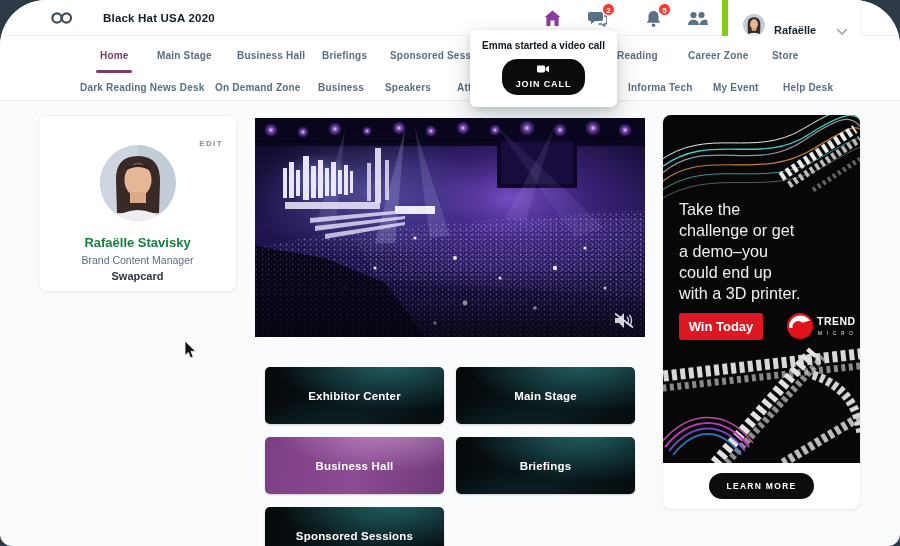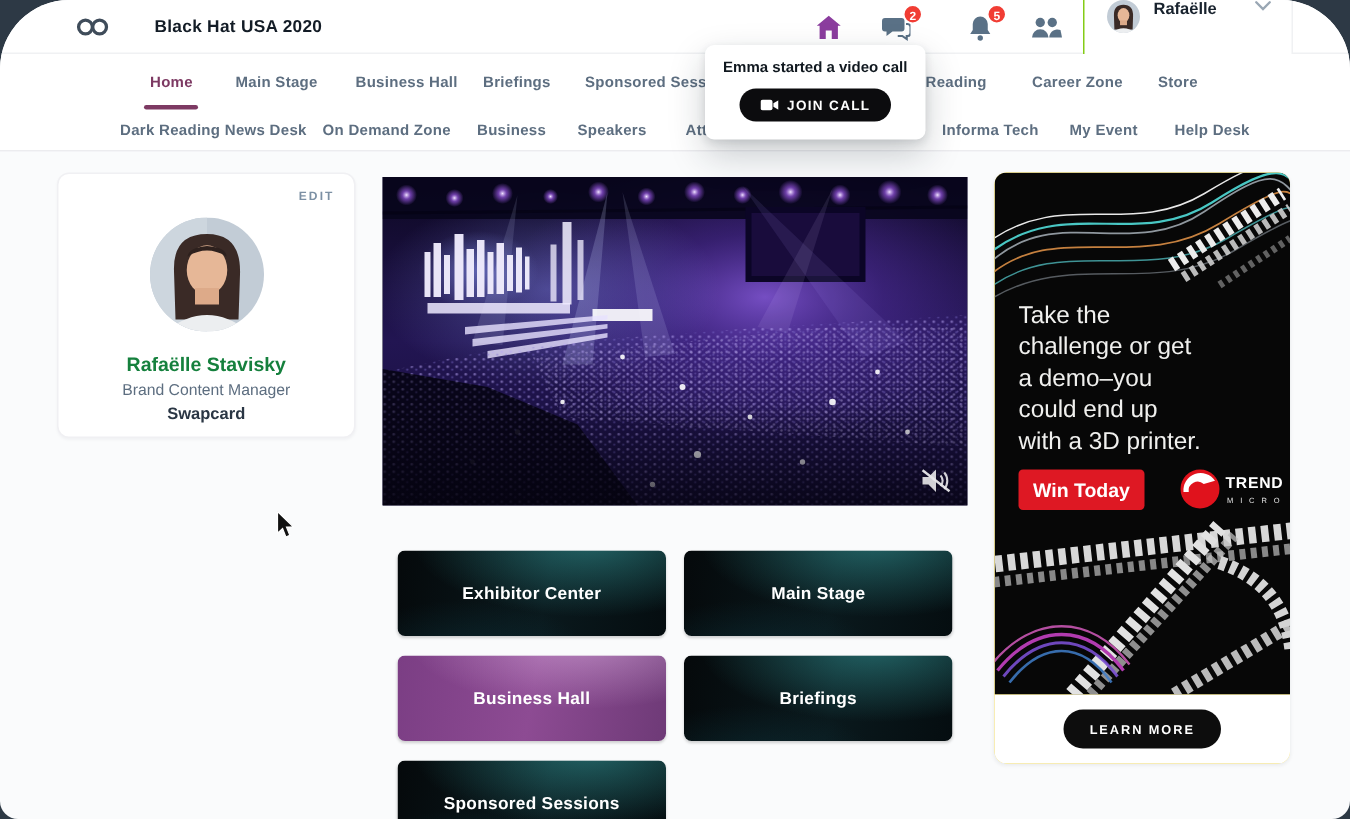--- a/index.html
+++ b/index.html
@@ -32,22 +32,22 @@
   .hicon { position:absolute; top:9px; width:19px; height:19px; cursor:pointer; }
   .hicon svg { display:block; }
   .badge {
     position:absolute; top:-6px; right:-8px; min-width:13px; height:13px;
     border-radius:7px; background:#f13d34; color:#fff;
     font-size:8px; font-weight:700; line-height:13px; text-align:center;
     padding:0 2px; border:1.5px solid #fff;
   }
   .userbox {
     position:absolute; left:722px; top:0; width:140px; height:36px;
-    border-left:1px solid #84cc16; border-right:1px solid #f0f1f3;
-    display:flex; align-items:flex-start; gap:9px; padding:0 13px 0 15px;
+    border-left:6px solid #84cc16; border-right:1px solid #f0f1f3;
+    display:flex; align-items:flex-end; gap:9px; padding:0 13px 0 15px;
     cursor:pointer; background:#fff;
   }
   .user-avatar { width:22px; height:22px; border-radius:50%; overflow:hidden; flex:0 0 auto; }
   .user-name { font-size:11px; font-weight:700; color:#18222d; }
   .chev { margin-left:auto; }
 
   
   .nav {
     position:absolute; top:36px; left:0; right:0; height:65px;
     background:#fff; border-bottom:1px solid #ececef; z-index:5;
@@ -75,31 +75,31 @@
     position:absolute; left:470px; top:30px; width:147px; z-index:30;
     background:#fff; border-radius:6px; text-align:center;
     box-shadow:0 10px 24px rgba(25,35,45,.22), 0 2px 6px rgba(25,35,45,.12);
     padding:10px 6px 12px;
   }
   .popup-msg { font-size:10px; font-weight:700; color:#10181f; margin-bottom:8px; }
   .join-btn {
     display:inline-flex; align-items:center; gap:6px;
     background:#0c0c0e; color:#fff; border:none; border-radius:15px;
     padding:6px 14px; font-size:9px; font-weight:700; letter-spacing:.9px;
-    cursor:pointer; font-family:"Liberation Sans", sans-serif;
+    cursor:pointer; font-family:"Liberation Sans", sans-serif;flex-direction:column;
   }
 
   
   .profile-card {
     position:absolute; left:38px; top:115px; width:199px; height:177px;
     background:#fff; border:1px solid #f0f0f3; border-radius:8px;
     box-shadow:0 1px 2px rgba(20,30,40,.04); z-index:2;
   }
   .edit {
-    position:absolute; top:10px; right:13px;
+    position:absolute; top:23px; right:13px;
     font-size:8px; font-weight:700; letter-spacing:1.4px; color:#7c90a4; cursor:pointer;
   }
   .pc-avatar {
     position:absolute; left:50%; transform:translateX(-50%); top:29px;
     width:76px; height:76px; border-radius:50%; overflow:hidden;
   }
   .pc-name { position:absolute; top:119px; width:100%; text-align:center;
     font-size:13px; font-weight:700; color:#15803d; }
   .pc-role { position:absolute; top:138px; width:100%; text-align:center;
     font-size:10.5px; color:#5d6e80; }

